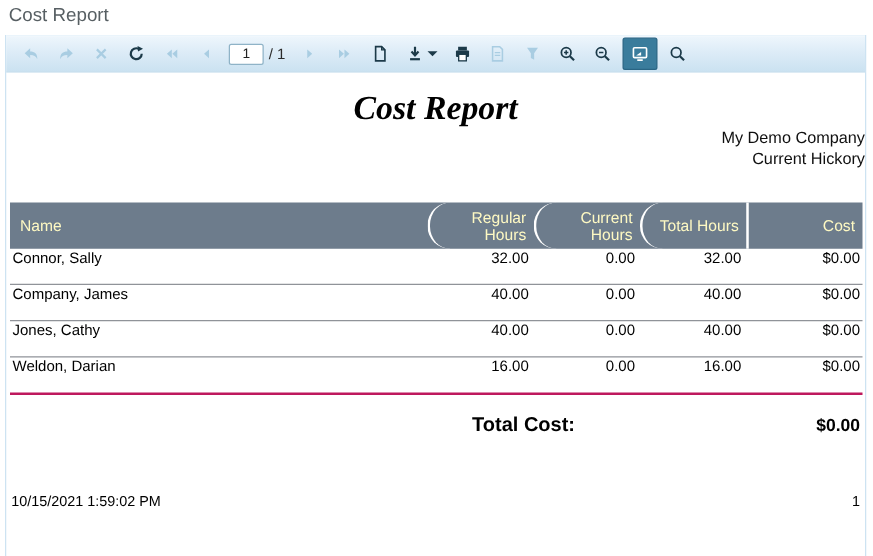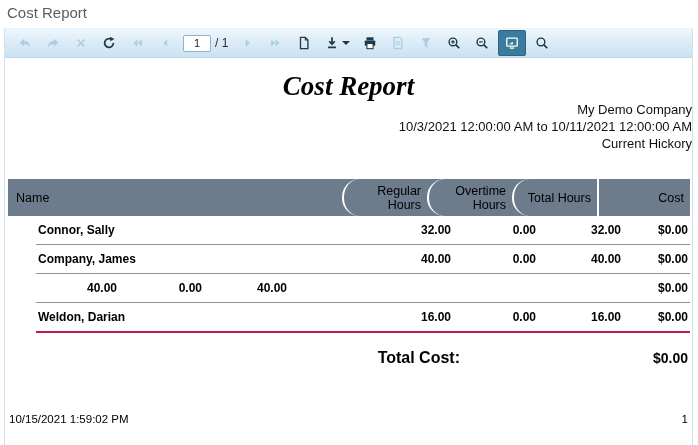--- a/index.html
+++ b/index.html
@@ -43,31 +43,30 @@
     color:#222;padding:0;
   }
   .tb-label{font-size:12px;color:#2b2b2b;margin-right:8px;flex:0 0 auto;}
   .rpt{padding-top:13px;color:#000;}
   .r-title{
     text-align:center;font-family:"Liberation Serif",serif;
     font-weight:bold;font-style:italic;font-size:27px;line-height:30px;
   }
   .r-sub{text-align:right;font-size:13px;line-height:17px;color:#101010;}
   .tbl{margin:27px 2px 0 3px;}
-  .tbl-head{display:flex;background:#6d7c8c;color:#000000;height:37px;font-size:12.5px;}
+  .tbl-head{display:flex;background:#6d7c8c;color:#fef9c3;height:37px;font-size:12.5px;}
   .hc{display:flex;align-items:center;box-sizing:border-box;}
   .hc.num{border-left:2px solid #ffffff;justify-content:flex-end;text-align:right;padding:0 6px;}
   .hc.name{padding-left:8px;}
   .c-name{width:334px;}
   .c-num{width:85px;border-radius:18px;}
   .c-cost{flex:1;}
   .tbl-row{
-    display:flex;height:28px;align-items:center;font-weight:bold;font-size:12px;
+    display:flex;height:28px;font-weight:normal;font-size:12px;
     border-bottom:1px solid #909399;
-    margin-left:28px;
   }
   .tbl-row:last-child{border-bottom:2px solid #be185d;}
   .rc{box-sizing:border-box;}
   .rc.name{padding-left:2px;}
   .rc.num{text-align:right;padding-right:4px;}
   .rc.cost{text-align:right;padding-right:2px;}
   .total-row{display:flex;margin:16px 2px 0 3px;font-weight:bold;align-items:baseline;}
   .total-label{width:452px;text-align:right;font-size:16px;}
   .total-value{flex:1;text-align:right;font-size:14px;padding-right:2px;}
   .footer-row{
@@ -220,47 +219,47 @@
               <circle cx="6.8" cy="6.8" r="4.4" fill="none" stroke="currentColor" stroke-width="1.6"></circle>
               <path d="M10.2 10.2 L14 14" stroke="currentColor" stroke-width="2"></path>
             </svg>
           </span>
         </div>
       </div>
 
     <div class="rpt">
       <div class="r-title">Cost Report</div>
       <div class="r-sub">My Demo Company</div>
-      <div class="r-sub">10/3/2021 12:00:00 AM to 10/11/2021 12:00:00 AM</div>
       <div class="r-sub">Current Hickory</div>
 
       <div class="tbl">
         <div class="tbl-head" id="tbl-head">
             <div class="hc c-name name">Name</div>
             <div class="hc c-num num">Regular Hours</div>
-            <div class="hc c-num num">Overtime Hours</div>
+            <div class="hc c-num num">Current Hours</div>
             <div class="hc c-num num">Total Hours</div>
             <div class="hc c-cost num">Cost</div>
           </div>
         <div id="tbl-body">
             <div class="tbl-row">
               <div class="rc c-name name">Connor, Sally</div>
               <div class="rc c-num num">32.00</div>
               <div class="rc c-num num">0.00</div>
               <div class="rc c-num num">32.00</div>
               <div class="rc c-cost cost">$0.00</div>
             </div>
             <div class="tbl-row">
               <div class="rc c-name name">Company, James</div>
               <div class="rc c-num num">40.00</div>
               <div class="rc c-num num">0.00</div>
               <div class="rc c-num num">40.00</div>
               <div class="rc c-cost cost">$0.00</div>
             </div>
             <div class="tbl-row">
+              <div class="rc c-name name">Jones, Cathy</div>
               <div class="rc c-num num">40.00</div>
               <div class="rc c-num num">0.00</div>
               <div class="rc c-num num">40.00</div>
               <div class="rc c-cost cost">$0.00</div>
             </div>
             <div class="tbl-row">
               <div class="rc c-name name">Weldon, Darian</div>
               <div class="rc c-num num">16.00</div>
               <div class="rc c-num num">0.00</div>
               <div class="rc c-num num">16.00</div>

